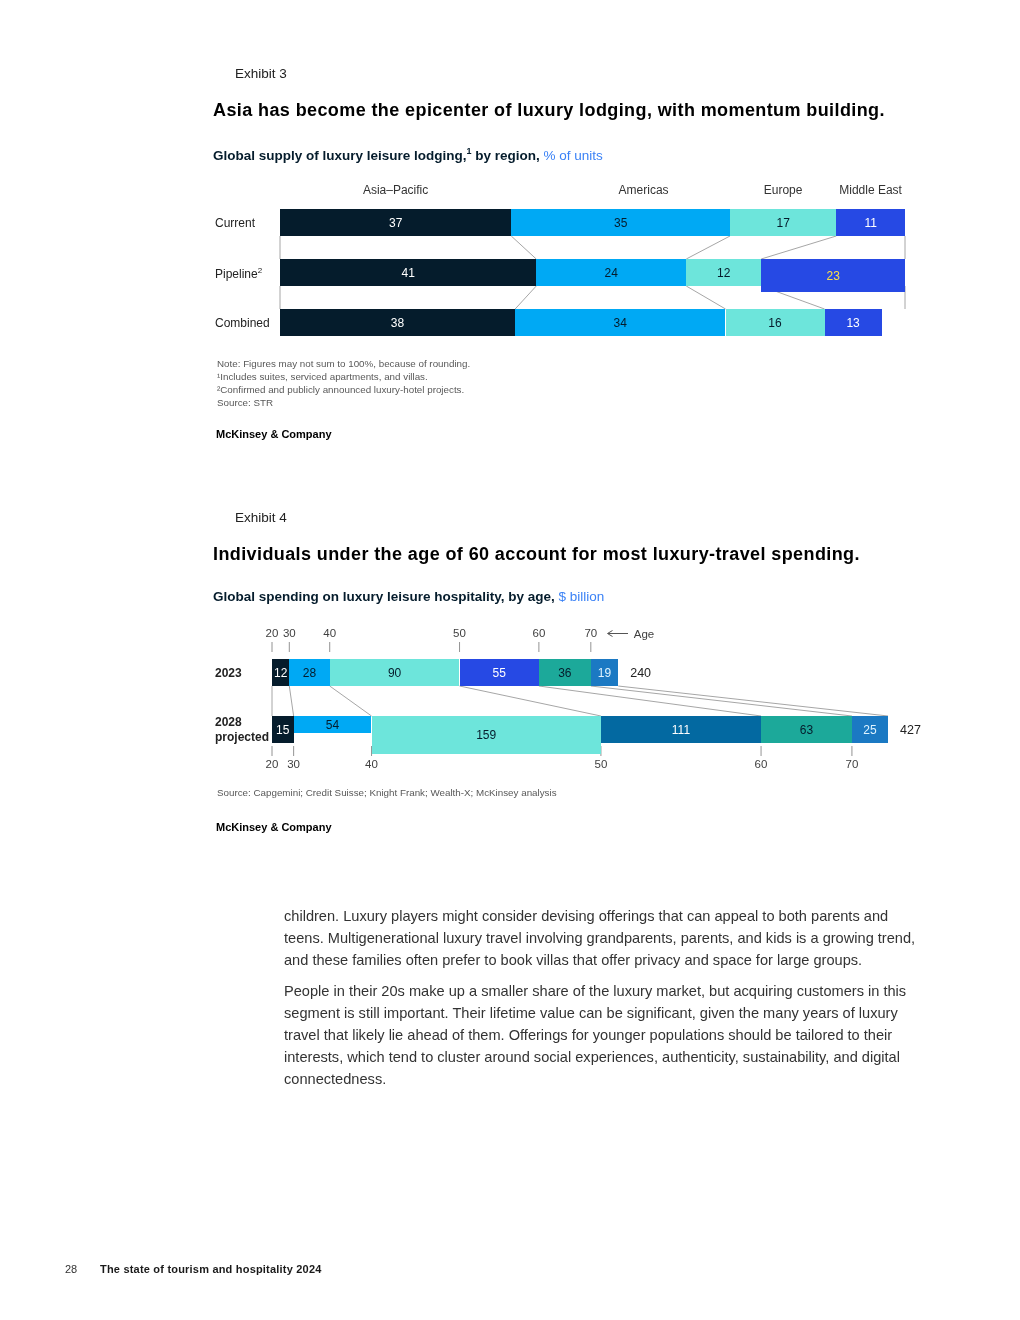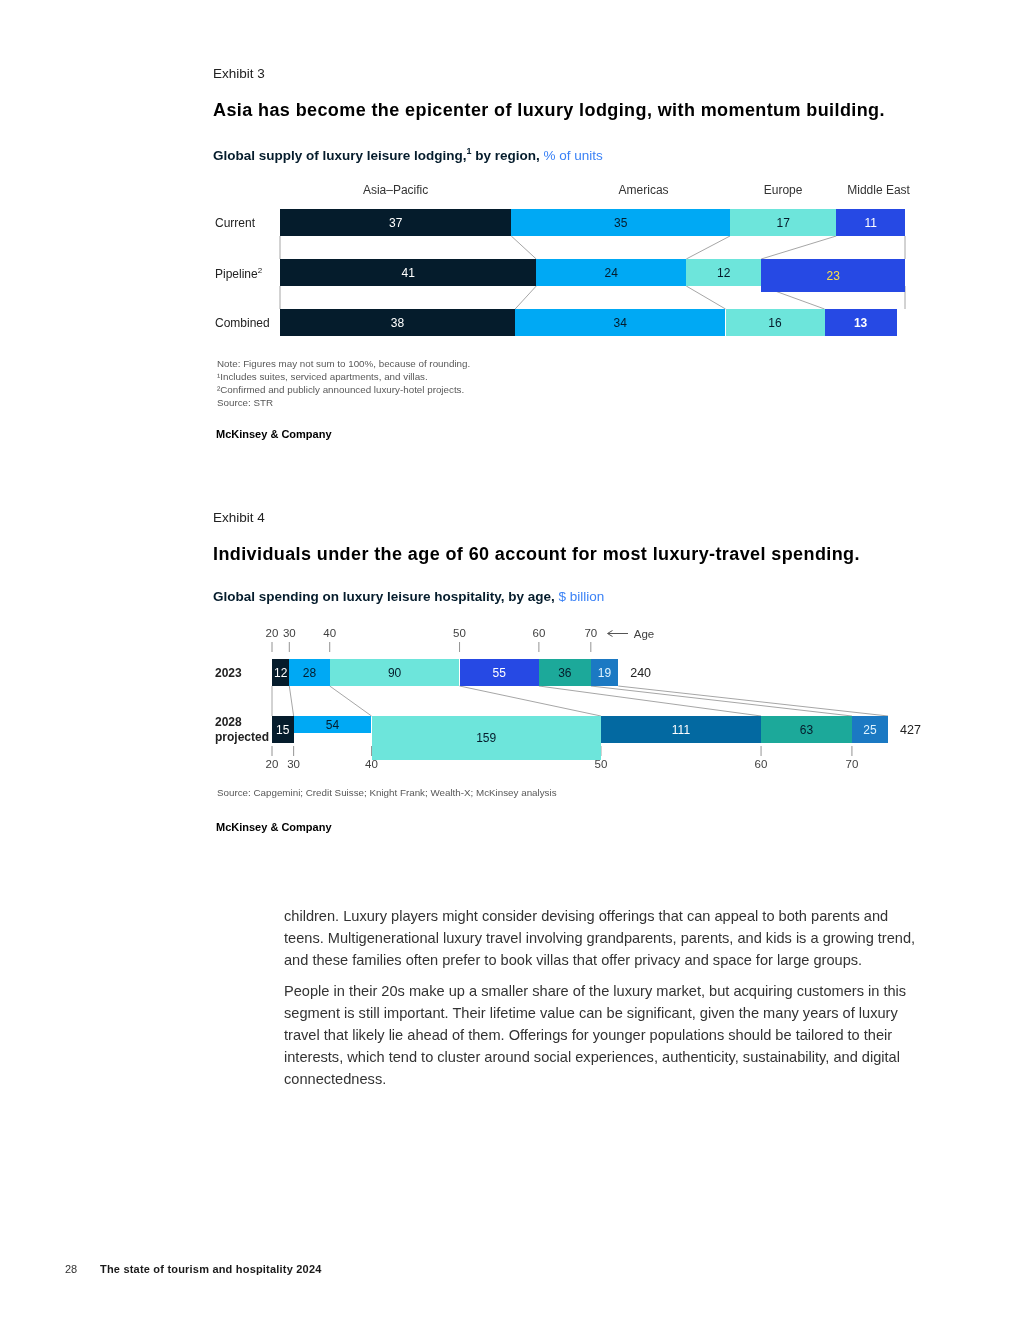--- a/index.html
+++ b/index.html
@@ -2,21 +2,21 @@
 <html><head>
 <meta charset="utf-8">
 <style>
   * { margin:0; padding:0; box-sizing:border-box; }
   html,body { background:#fff; }
   body { font-family:"Liberation Sans", sans-serif; }
   .page { position:relative; width:1020px; height:1320px; background:#fff; overflow:hidden; }
 
   .abs { position:absolute; }
 
-  .eyebrow { font-size:13.5px; color:#222; }
+  .eyebrow { font-size:13.5px; color:#222;margin-left:22px; }
   .ex-title { font-size:18px; font-weight:700; color:#000000; letter-spacing:.4px; white-space:nowrap; }
   .ex-sub { font-size:13.5px; color:#051c2c; white-space:nowrap; }
   .ex-sub .b { font-weight:700; }
   .ex-sub .r { font-weight:400; color:#3b82f6; }
   .ex-sub sup { font-size:9px; font-weight:700; }
 
   .chart { position:absolute; }
 
   .c1h { position:absolute; top:0; transform:translateX(-50%); font-size:12px; color:#333; white-space:nowrap; }
   .c1rl { position:absolute; left:2px; transform:translateY(-50%); font-size:12px; color:#222; white-space:nowrap; }
@@ -57,36 +57,36 @@
         <line x1="692" y1="53" x2="692" y2="76" stroke="#8f8f8f" stroke-width="0.8"></line>
         <line x1="67" y1="103" x2="67" y2="126" stroke="#8f8f8f" stroke-width="0.8"></line>
         <line x1="323.25" y1="103" x2="302.1485148514852" y2="126" stroke="#8f8f8f" stroke-width="0.8"></line>
         <line x1="473.25" y1="103" x2="512.5445544554455" y2="126" stroke="#8f8f8f" stroke-width="0.8"></line>
         <line x1="548.25" y1="103" x2="611.5544554455446" y2="126" stroke="#8f8f8f" stroke-width="0.8"></line>
         <line x1="692" y1="103" x2="692" y2="126" stroke="#8f8f8f" stroke-width="0.8"></line>
       </svg>
       <div class="c1h" style="left: 182.6px;">Asia–Pacific</div>
       <div class="c1h" style="left: 407.6px; margin-left: 23px;">Americas</div>
       <div class="c1h" style="left: 570.1px;">Europe</div>
-      <div class="c1h" style="left: 657.6px; margin-left: 8px;">Middle East</div>
+      <div class="c1h" style="left: 657.6px;">Middle East</div>
       <div class="c1rl" style="top: 39.5px;">Current</div>
       <div class="seg" style="left: 67px; top: 26px; width: 231.3px; height: 27px; background: rgb(5, 28, 44); color: rgb(255, 255, 255);">37</div>
       <div class="seg" style="left: 298.3px; top: 26px; width: 218.8px; height: 27px; background: rgb(0, 169, 244); color: rgb(5, 28, 44);">35</div>
       <div class="seg" style="left: 517px; top: 26px; width: 106.3px; height: 27px; background: rgb(109, 229, 219); color: rgb(5, 28, 44);">17</div>
       <div class="seg" style="left: 623.3px; top: 26px; width: 68.8px; height: 27px; background: rgb(38, 73, 228); color: rgb(255, 255, 255);">11</div>
       <div class="c1rl" style="top: 89.5px;">Pipeline<sup>2</sup></div>
       <div class="seg" style="left: 67px; top: 76px; width: 256.3px; height: 27px; background: rgb(5, 28, 44); color: rgb(255, 255, 255);">41</div>
       <div class="seg" style="left: 323.3px; top: 76px; width: 150px; height: 27px; background: rgb(0, 169, 244); color: rgb(5, 28, 44);">24</div>
       <div class="seg" style="left: 473.3px; top: 76px; width: 75px; height: 27px; background: rgb(109, 229, 219); color: rgb(5, 28, 44);">12</div>
       <div class="seg" style="left: 548.3px; top: 76px; width: 143.8px; height: 33px; background: rgb(38, 73, 228); color: #fde047;">23</div>
       <div class="c1rl" style="top: 139.5px;">Combined</div>
       <div class="seg" style="left: 67px; top: 126px; width: 235.1px; height: 27px; background: rgb(5, 28, 44); color: rgb(255, 255, 255);">38</div>
       <div class="seg" style="left: 302.1px; top: 126px; width: 210.4px; height: 27px; background: rgb(0, 169, 244); color: rgb(5, 28, 44);">34</div>
       <div class="seg" style="left: 512.5px; top: 126px; width: 99px; height: 27px; background: rgb(109, 229, 219); color: rgb(5, 28, 44);">16</div>
-      <div class="seg" style="left: 611.6px; top: 126px; width: 72px; height: 27px; background: rgb(38, 73, 228); color: rgb(255, 255, 255); font-weight: bold;">13</div>
+      <div class="seg" style="left: 611.6px; top: 126px; width: 57px; height: 27px; background: rgb(38, 73, 228); color: rgb(255, 255, 255);">13</div>
     </div>
 
   <div class="abs notes" style="left:217px; top:357px;">
     <div>Note: Figures may not sum to 100%, because of rounding.</div>
     <div>¹Includes suites, serviced apartments, and villas.</div>
     <div>²Confirmed and publicly announced luxury-hotel projects.</div>
     <div>Source: STR</div>
   </div>
   <div class="abs brand" style="left:216px; top:428px;">McKinsey &amp; Company</div>
 
@@ -133,21 +133,21 @@
       <div class="seg" style="left: 59px; top: 32px; width: 17.3px; height: 27px; background: rgb(5, 28, 44); color: rgb(255, 255, 255);">12</div>
       <div class="seg" style="left: 76.3px; top: 32px; width: 40.4px; height: 27px; background: rgb(0, 169, 244); color: rgb(5, 28, 44);">28</div>
       <div class="seg" style="left: 116.7px; top: 32px; width: 129.8px; height: 27px; background: rgb(109, 229, 219); color: rgb(5, 28, 44);">90</div>
       <div class="seg" style="left: 246.5px; top: 32px; width: 79.3px; height: 27px; background: rgb(38, 73, 228); color: rgb(255, 255, 255);">55</div>
       <div class="seg" style="left: 325.9px; top: 32px; width: 51.9px; height: 27px; background: rgb(28, 169, 154); color: rgb(5, 28, 44);">36</div>
       <div class="seg" style="left: 377.8px; top: 32px; width: 27.4px; height: 27px; background: rgb(27, 121, 195); color: rgb(223, 243, 255);">19</div>
       <div class="c2tot" style="left: 417.2px; top: 45.5px;">240</div>
       <div class="c2rl" style="top: 102.5px;">2028 projected</div>
       <div class="seg" style="left: 59px; top: 89px; width: 21.6px; height: 27px; background: rgb(5, 28, 44); color: rgb(255, 255, 255);">15</div>
       <div class="seg" style="left: 80.6px; top: 89px; width: 77.9px; height: 17px; background: rgb(0, 169, 244); color: rgb(5, 28, 44);">54</div>
-      <div class="seg" style="left: 158.5px; top: 89px; width: 229.4px; height: 44px; background: rgb(109, 229, 219); color: rgb(5, 28, 44);">159</div>
+      <div class="seg" style="left: 158.5px; top: 89px; width: 229.4px; height: 38px; background: rgb(109, 229, 219); color: rgb(5, 28, 44);">159</div>
       <div class="seg" style="left: 387.9px; top: 89px; width: 160.1px; height: 27px; background: #0369a1; color: rgb(255, 255, 255);">111</div>
       <div class="seg" style="left: 548px; top: 89px; width: 90.9px; height: 27px; background: rgb(28, 169, 154); color: rgb(5, 28, 44);">63</div>
       <div class="seg" style="left: 638.9px; top: 89px; width: 36.1px; height: 27px; background: rgb(27, 121, 195); color: rgb(223, 243, 255);">25</div>
       <div class="c2tot" style="left: 687px; top: 102.5px;">427</div>
       <div class="c2t" style="left: 59px; top: 131px;">20</div>
       <div class="c2t" style="left: 80.6px; top: 131px;">30</div>
       <div class="c2t" style="left: 158.5px; top: 131px;">40</div>
       <div class="c2t" style="left: 387.9px; top: 131px;">50</div>
       <div class="c2t" style="left: 548px; top: 131px;">60</div>
       <div class="c2t" style="left: 638.9px; top: 131px;">70</div>

